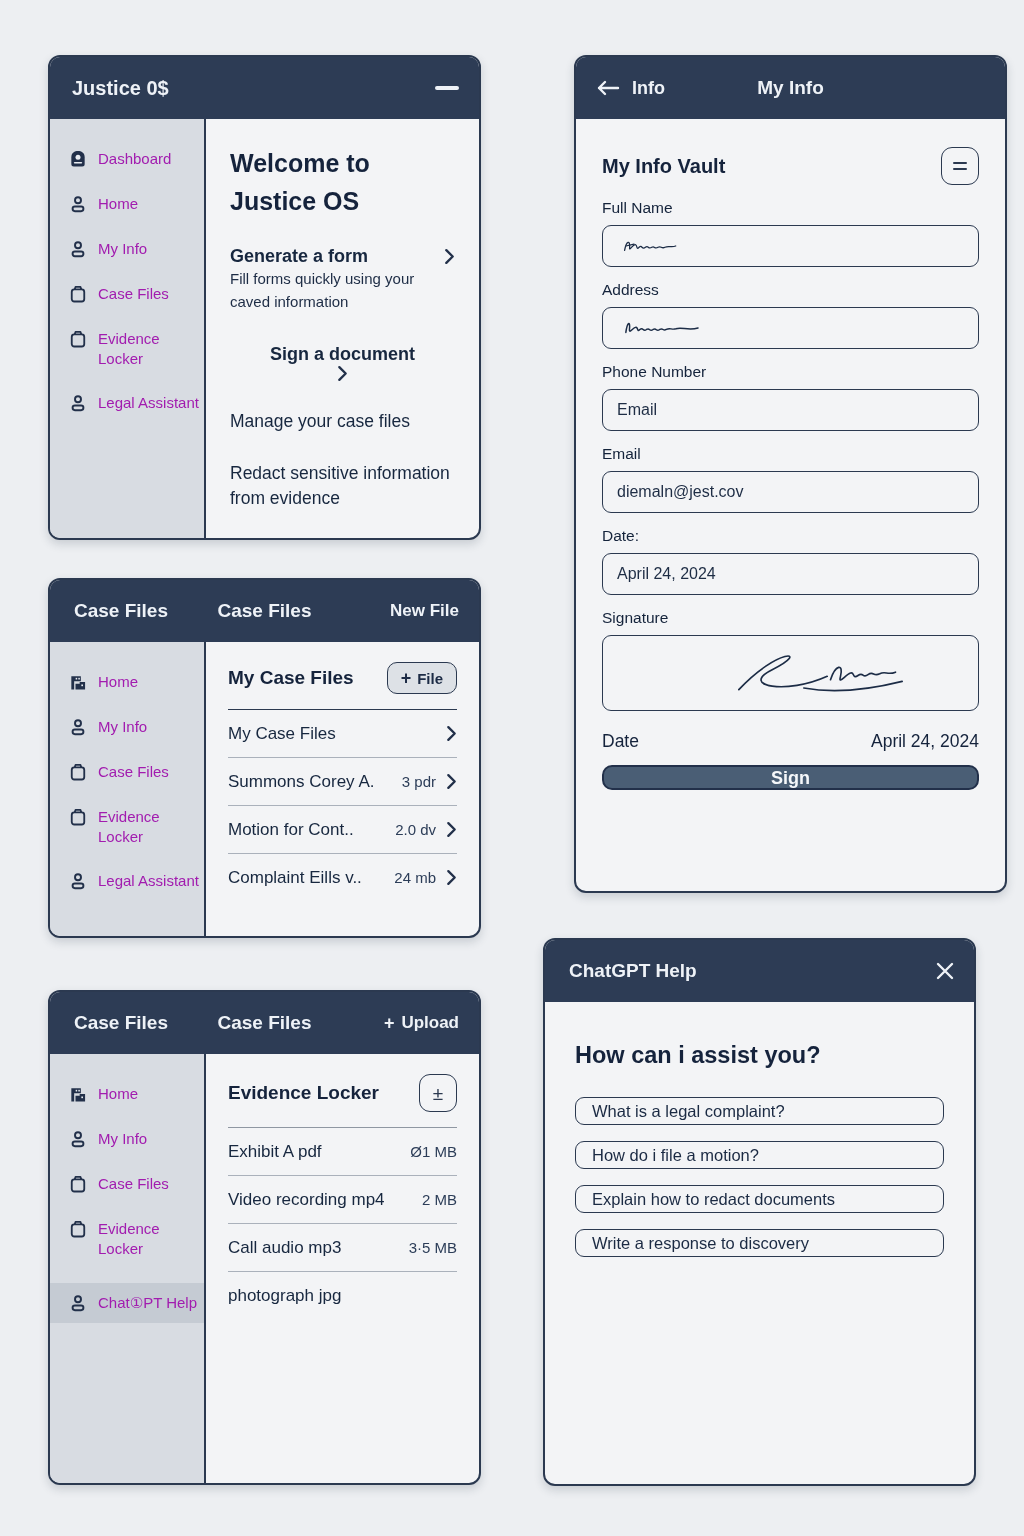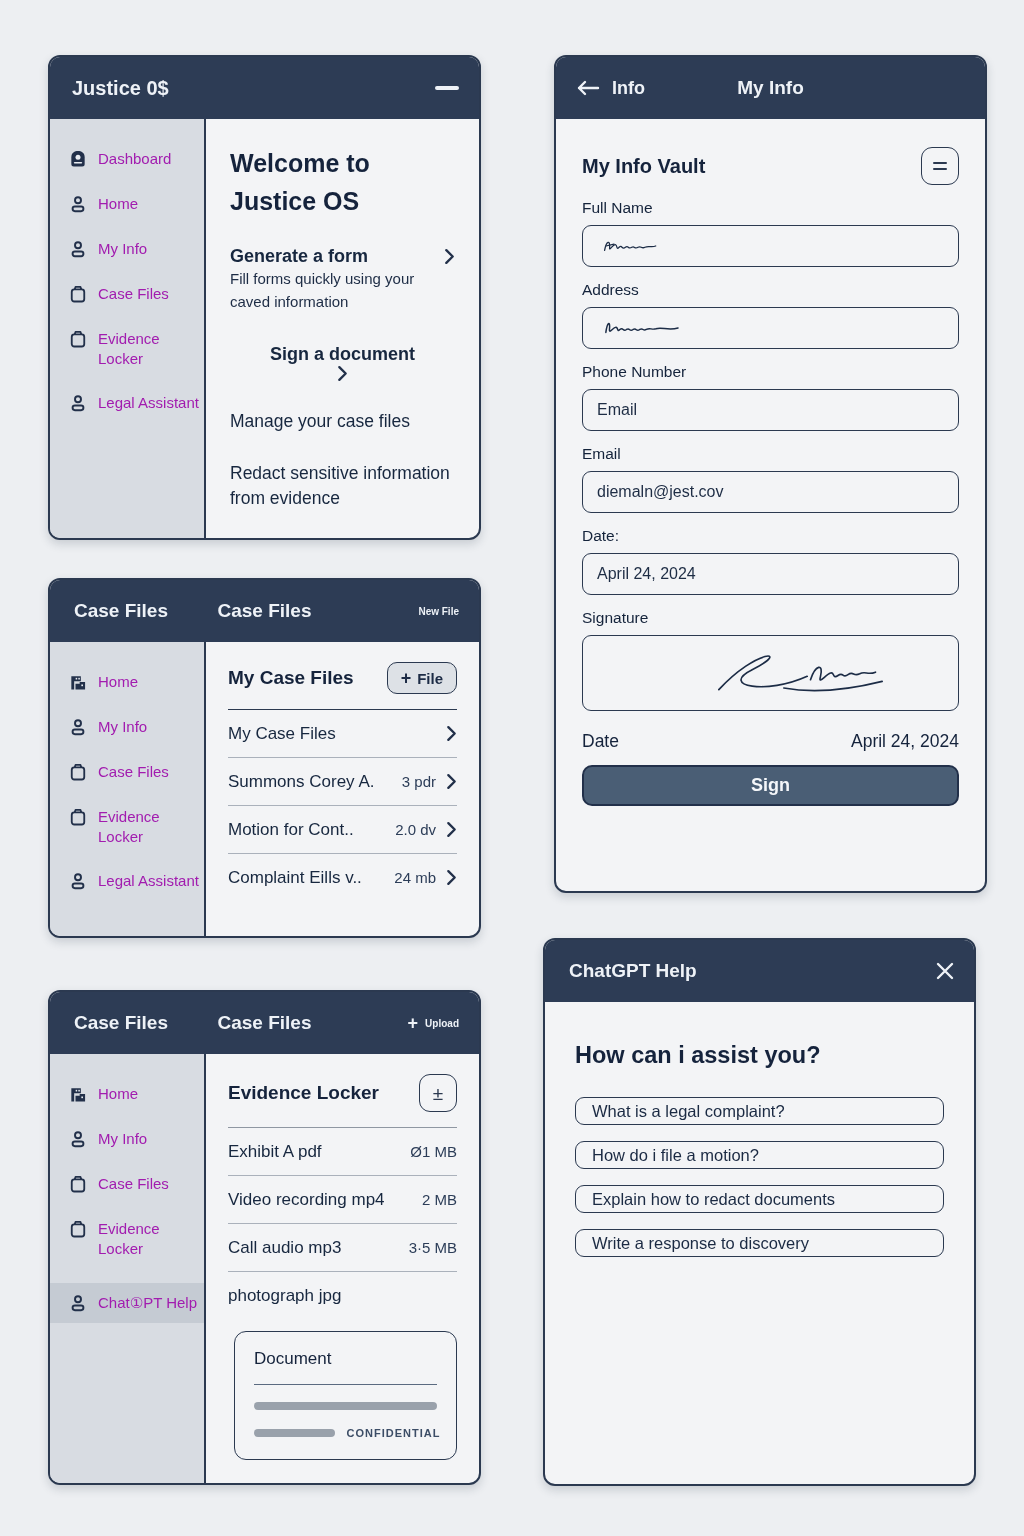--- a/index.html
+++ b/index.html
@@ -66,21 +66,21 @@
   .tb{
     height:42px;border:1.8px solid #2b3950;border-radius:9px;background:transparent;
     display:flex;align-items:center;padding:0 14px;font-size:16px;color:#1e2d45;
     box-sizing:border-box;
   }
   .sigbox{height:76px;}
   .ink{stroke:#1c2c46;fill:none;stroke-width:2;stroke-linecap:round;stroke-linejoin:round;}
   .daterow{display:flex;justify-content:space-between;align-items:center;margin-top:20px;font-size:17.5px;color:#15233c;}
   .daterow .dval{font-weight:500;}
   .sign-btn{
-    margin-top:13px;height:41px;width:100%;border:2px solid #22304a;border-radius:10px;
+    margin-top:13px;height:25px;width:100%;border:2px solid #22304a;border-radius:10px;
     background:#4a5e75;color:#f5f7fa;font-size:18px;font-weight:700;
     font-family:inherit;cursor:pointer;
   }
 
   
   .list-main{padding:20px 22px;}
   .list-titlerow{display:flex;align-items:center;justify-content:space-between;}
   .list-title{font-size:19px;font-weight:700;color:#15233c;}
   .pill-btn{
     display:flex;align-items:center;gap:6px;border:1.8px solid #2b3950;border-radius:10px;
@@ -116,21 +116,21 @@
     display:flex;align-items:center;width:100%;height:28px;margin-bottom:16px;
     border:1.7px solid #2b3950;border-radius:9px;background:transparent;
     font-size:16.5px;color:#1b2a43;padding:0 16px;font-family:inherit;
     box-sizing:border-box;cursor:pointer;text-align:left;
   }
 
   .minimize-bar{width:24px;height:3.2px;background:#eef2f7;border-radius:2px;display:block;}
   .back-wrap{display:flex;align-items:center;gap:12px;margin-left:20px;z-index:1;cursor:pointer;}
   .x-btn{margin-left:auto;margin-right:20px;cursor:pointer;display:flex;z-index:1;}
   .plus-glyph{font-size:18px;font-weight:600;line-height:1;}
-  .hright .action-label{font-size:10px;font-weight:600;}
+  .hright .action-label{font-size:17px;font-weight:600;}
   .pm-glyph{font-size:19px;font-weight:500;color:#2b3950;line-height:1;}
   button{outline:none;}
 </style>
 </head>
 <body>
 
 <section class="panel" style="left:48px;top:55px;width:433px;height:485px;">
   <header class="phead">
     <span class="htitle" style="margin-left:22px;">Justice 0$</span>
     <span class="hright">
@@ -201,21 +201,21 @@
               <path d="M2 2 L8 8 L2 14" stroke="#22304a" stroke-width="2.2" fill="none" stroke-linecap="round" stroke-linejoin="round"></path>
             </svg>
           </span>
       </div>
       <div class="menu-plain">Manage your case files</div>
       <div class="menu-plain" style="max-width:230px;">Redact sensitive information from evidence</div>
     </div>
   </div>
 </section>
 
-<section class="panel" style="left:554px;top:55px;width:433px;height:838px;">
+<section class="panel" style="left:574px;top:55px;width:433px;height:838px;">
   <header class="phead">
     <span class="back-wrap">
       <svg width="24" height="16" viewBox="0 0 24 16">
           <path d="M9 2 L3 8 L9 14 M3 8 H22" stroke="#eef2f7" stroke-width="2.4" fill="none" stroke-linecap="round" stroke-linejoin="round"></path>
         </svg>
       <span style="font-size:18px;font-weight:600;">Info</span>
     </span>
     <span class="hcenter">My Info</span>
   </header>
   <div class="pbody">
@@ -458,29 +458,20 @@
         <span class="row-right">
             <span>3·5 MB</span>
           </span>
       </div>
       <div class="file-row noborder">
         <span class="file-name">photograph jpg</span>
         <span class="row-right">
             <span></span>
           </span>
       </div>
-      <div class="doc-card">
-        <div class="doc-title">Document</div>
-        <hr class="doc-rule">
-        <div class="doc-bar"></div>
-        <div class="doc-lastrow">
-          <div class="doc-bar short"></div>
-          <span class="doc-stamp">CONFIDENTIAL</span>
-        </div>
-      </div>
     </div>
   </div>
 </section>
 
 <section class="panel" style="left:543px;top:938px;width:433px;height:548px;">
   <header class="phead">
     <span class="htitle" style="margin-left:24px;font-size:19px;">ChatGPT Help</span>
     <span class="x-btn">
       <svg width="18" height="18" viewBox="0 0 18 18">
           <path d="M2 2 L16 16 M16 2 L2 16" stroke="#eef2f7" stroke-width="2.4" stroke-linecap="round"></path>

